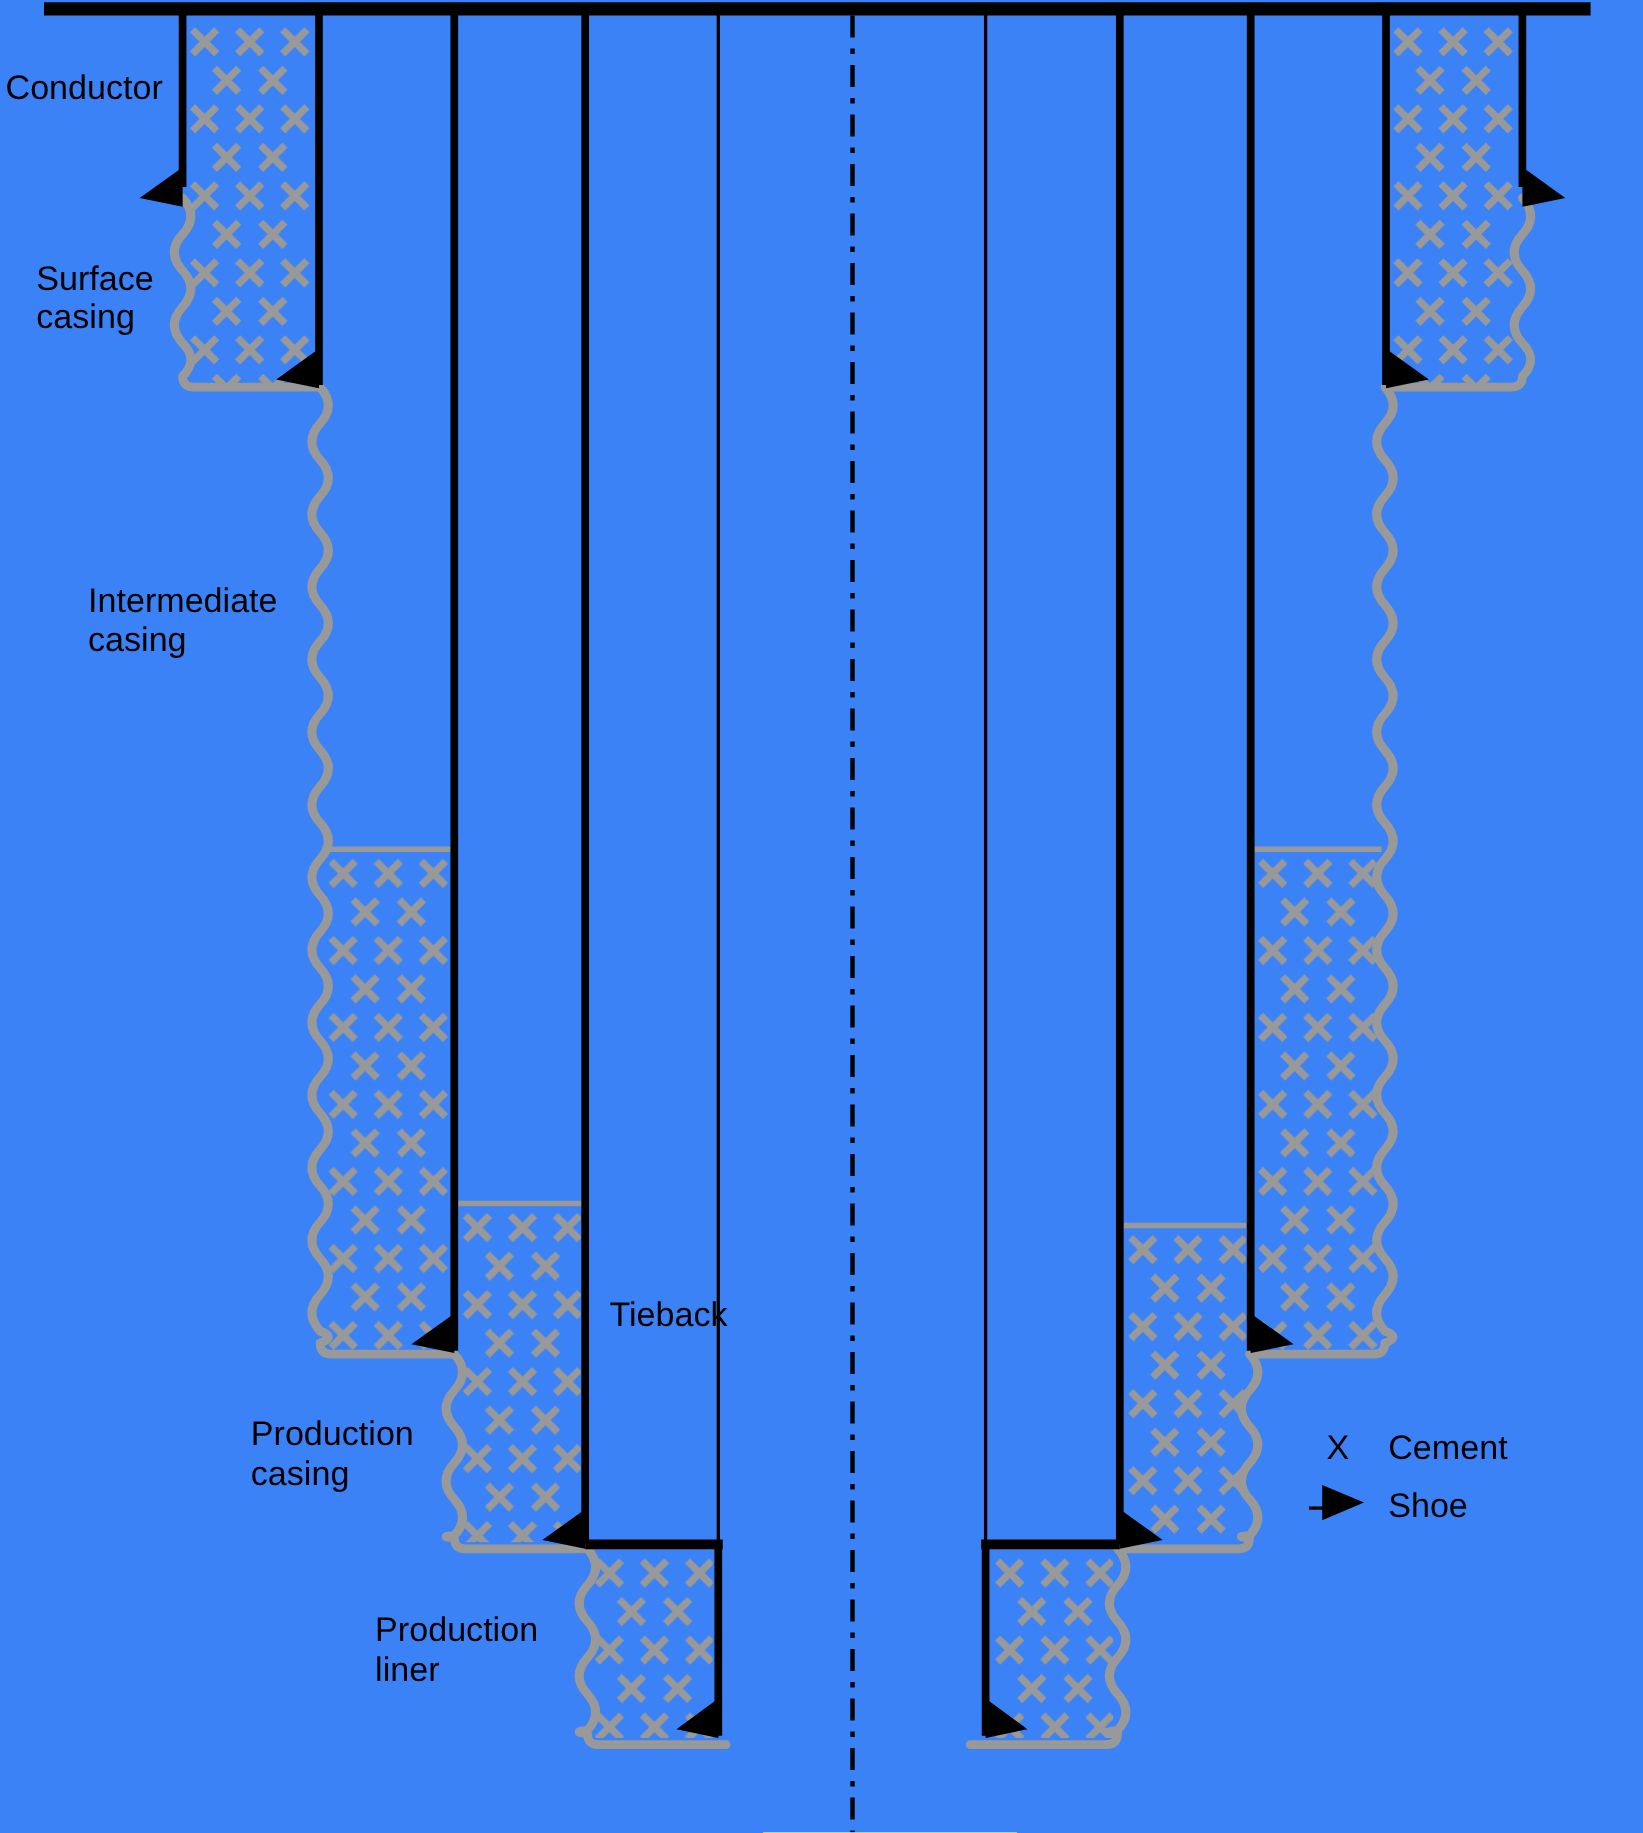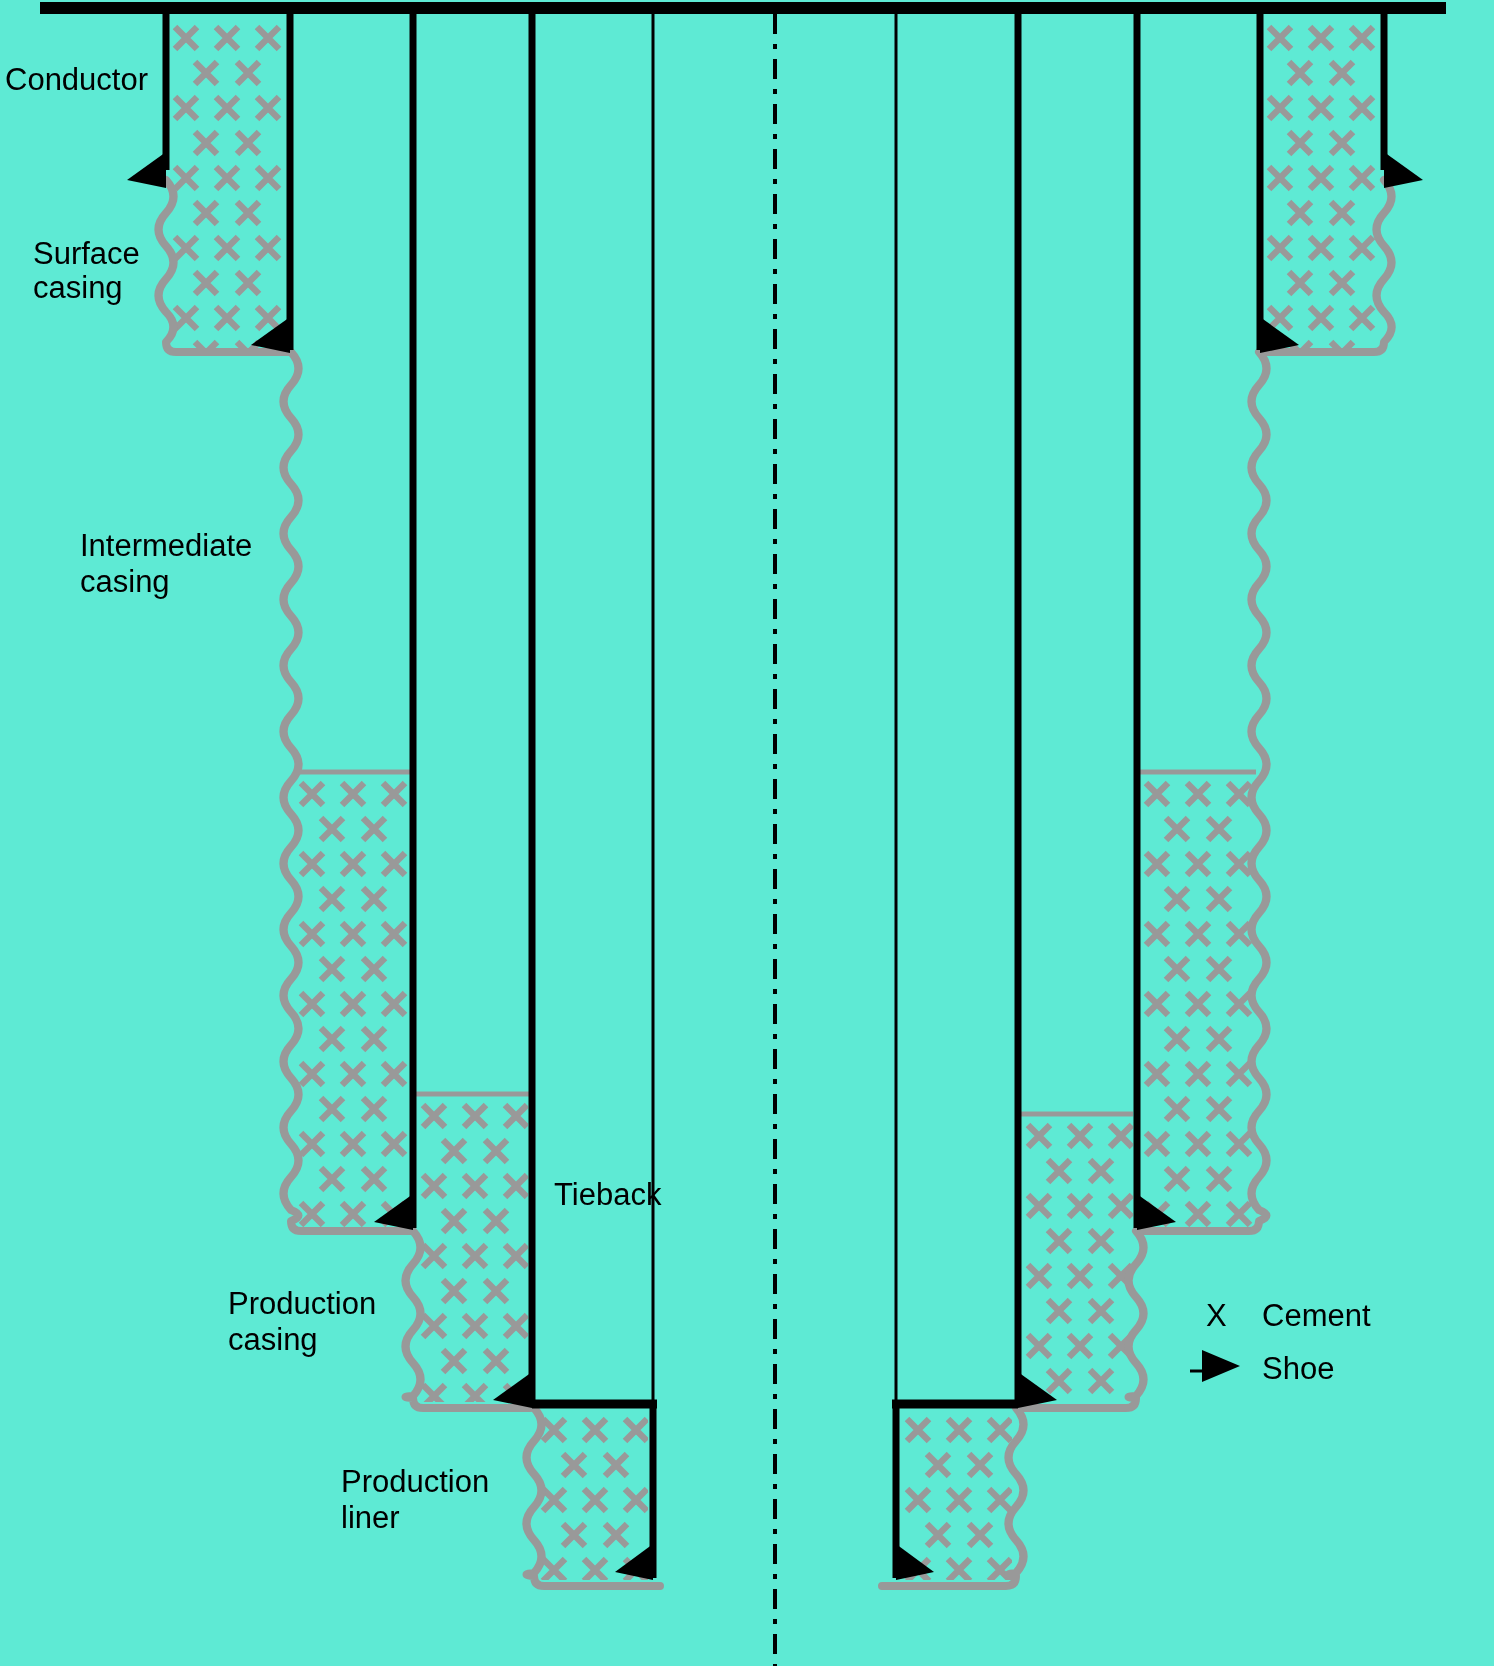--- a/index.html
+++ b/index.html
@@ -1,16 +1,16 @@
 <!DOCTYPE html>
 <html><head>
 <meta charset="utf-8">
 <style>
   html,body{margin:0;padding:0;background:#ffffff;}
-  .stage{position:relative;width:1494px;height:1666px;background:#5eead4;overflow:hidden;}
+  .stage{position:relative;width:1494px;height:1666px;background:#3b82f6;overflow:hidden;}
   svg{position:absolute;left:0;top:0;}
   .lbl{font-family:"Liberation Sans","DejaVu Sans",sans-serif;font-size:31px;fill:#000000;}
   .casing{stroke:#000000;stroke-width:7;fill:none;}
   .thin{stroke:#000000;stroke-width:3;fill:none;}
   .wall{stroke:#999999;stroke-width:8;fill:none;stroke-linecap:round;stroke-linejoin:round;}
   .ctop{stroke:#999999;stroke-width:5;fill:none;}
   .shoe{fill:#000000;stroke:none;}
 </style>
 </head>
 <body>

